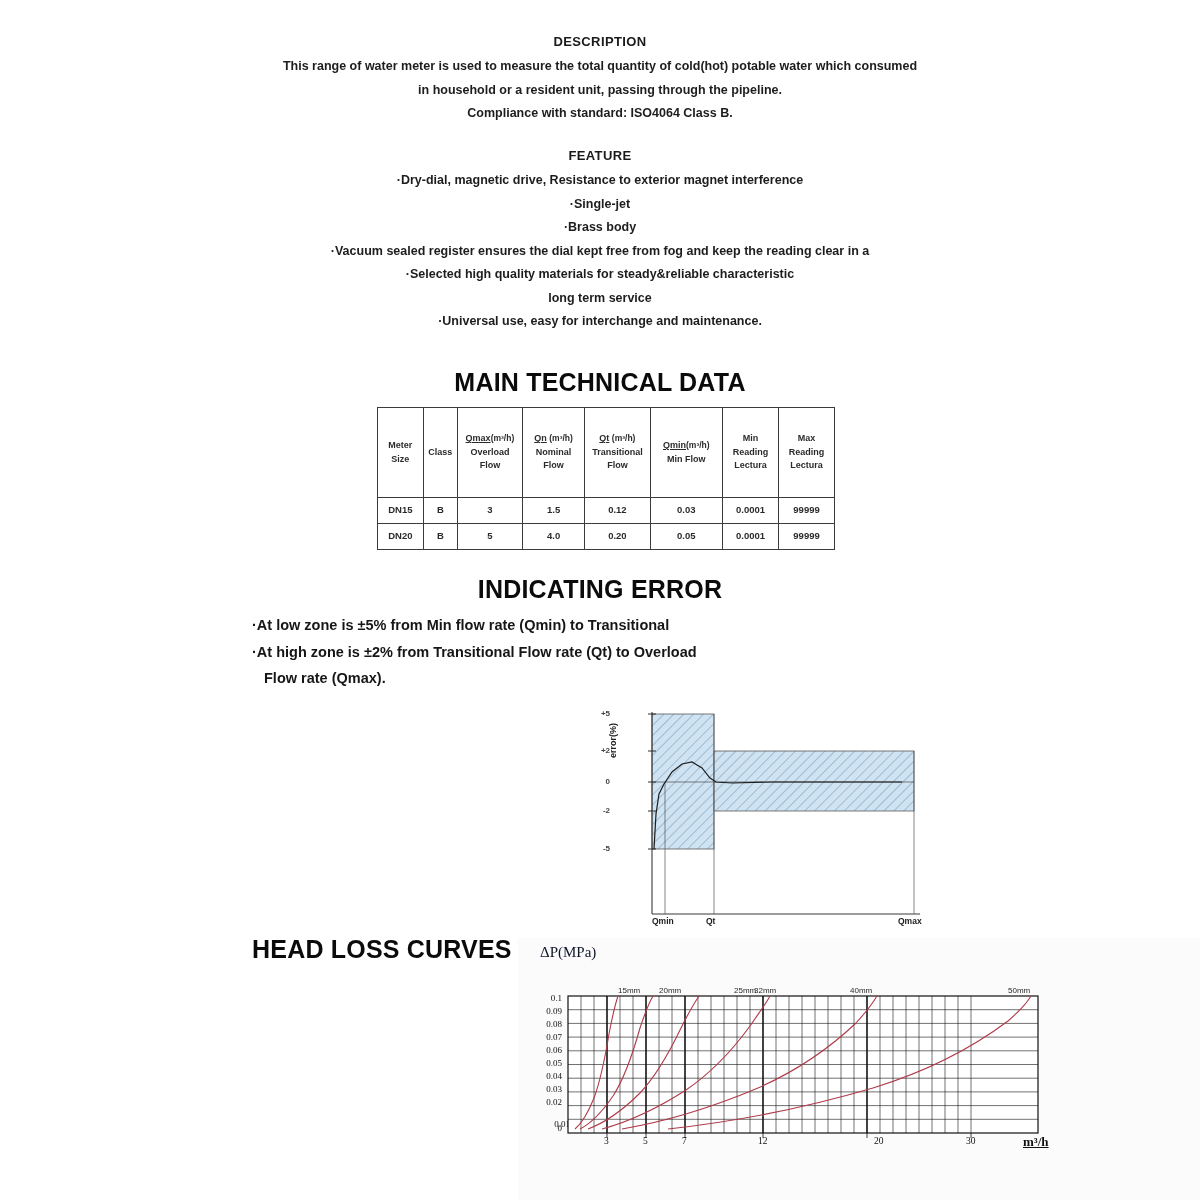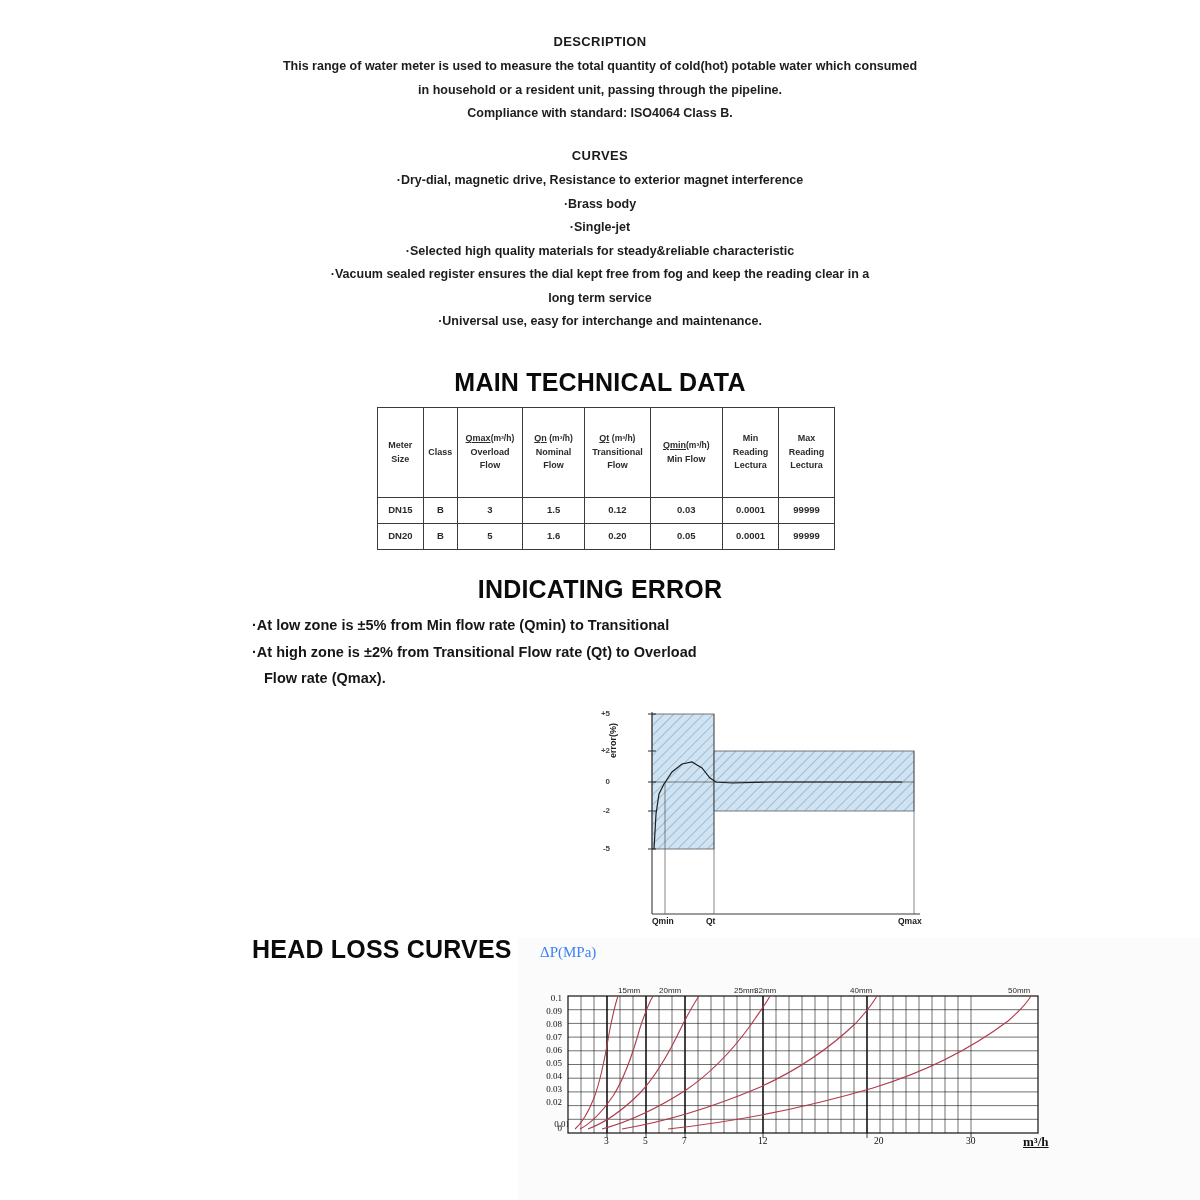--- a/index.html
+++ b/index.html
@@ -113,21 +113,21 @@
   .err-svg { position: absolute; left: 0; top: 0; }
 
   
   #headloss-panel {
     position: absolute; left: 518px; top: 938px;
     width: 682px; height: 262px;
     background: #fbfbfb;
   }
   #headloss-axis-title {
     position: absolute; left: 22px; top: 6px;
-    font-size: 15px; color: #3b82f6;
+    font-size: 15px; color: #0f172a;
     font-family: "Liberation Serif", serif;
   }
   .hl-toplabel {
     position: absolute; font-size: 8px; color: #2a2a2a; white-space: nowrap;
   }
   .hl-ytick {
     position: absolute; font-size: 9px; color: #111; white-space: nowrap;
     text-align: right; font-family: "Liberation Serif", serif;
   }
   .hl-xtick {
@@ -145,26 +145,26 @@
 <body>
 
 <div id="description-block">
   <div class="section-head-small blurry">DESCRIPTION</div>
   <div class="center-line blurry">This range of water meter is used to measure the total quantity of cold(hot) potable water which consumed</div>
   <div class="center-line blurry">in household or a resident unit, passing through the pipeline.</div>
   <div class="center-line blurry">Compliance with standard: ISO4064 Class B.</div>
 </div>
 
 <div id="feature-block">
-  <div class="section-head-small blurry">CURVES</div>
+  <div class="section-head-small blurry">FEATURE</div>
   <div class="center-line blurry">·Dry-dial, magnetic drive, Resistance to exterior magnet interference</div>
+  <div class="center-line blurry">·Single-jet</div>
   <div class="center-line blurry">·Brass body</div>
-  <div class="center-line blurry">·Single-jet</div>
+  <div class="center-line blurry">·Vacuum sealed register ensures the dial kept free from fog and keep the reading clear in a</div>
   <div class="center-line blurry">·Selected high quality materials for steady&amp;reliable characteristic</div>
-  <div class="center-line blurry">·Vacuum sealed register ensures the dial kept free from fog and keep the reading clear in a</div>
   <div class="center-line blurry">long term service</div>
   <div class="center-line blurry">·Universal use, easy for interchange and maintenance.</div>
 </div>
 
 <div class="big-heading" id="main-technical-data-title">MAIN TECHNICAL DATA</div>
 
 <div id="tech-table-wrap">
   <table class="tech blurry">
     <thead>
       <tr>
@@ -222,21 +222,21 @@
         <td>1.5</td>
         <td>0.12</td>
         <td>0.03</td>
         <td>0.0001</td>
         <td>99999</td>
       </tr>
       <tr>
         <td>DN20</td>
         <td>B</td>
         <td>5</td>
-        <td>1.6</td>
+        <td>4.0</td>
         <td>0.20</td>
         <td>0.05</td>
         <td>0.0001</td>
         <td>99999</td>
       </tr>
     </tbody>
   </table>
 </div>
 
 <div class="big-heading" id="indicating-error-title">INDICATING ERROR</div>

